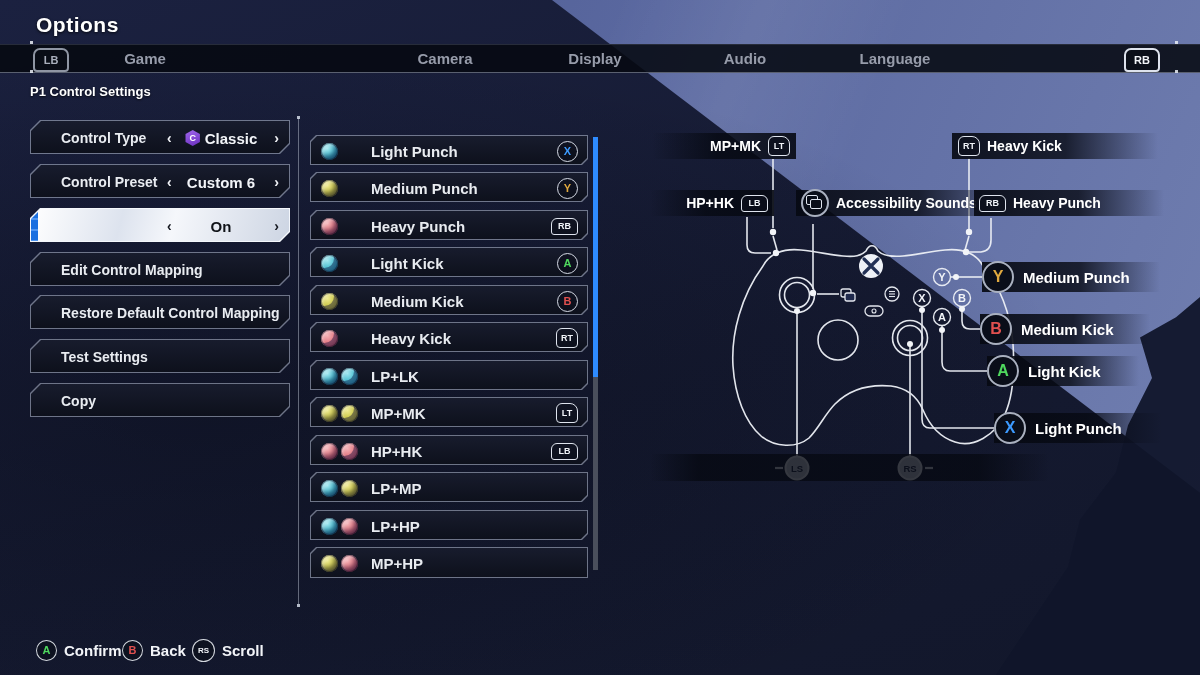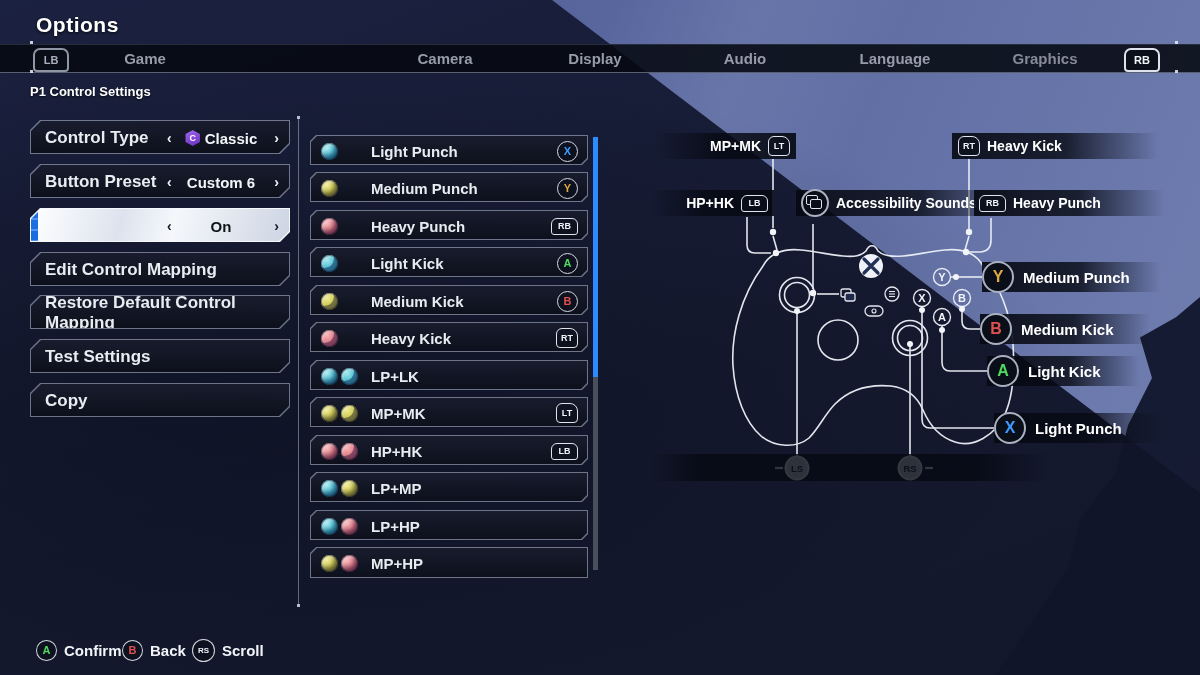--- a/index.html
+++ b/index.html
@@ -34,21 +34,21 @@
   .bumper-tab.rb{left:1124px;border:2px solid #dde2ec;color:#f2f4f8;background:rgba(10,13,22,.75);}
   .cdot{position:absolute;width:3px;height:3px;background:#e9edf4;opacity:.85;}
   
   .section-title{position:absolute;left:30px;top:84px;font-size:13px;font-weight:700;color:#fff;text-shadow:0 1px 2px rgba(0,0,0,.7);}
   
   .cf{position:absolute;background:rgba(185,195,214,0.55);
     clip-path:polygon(var(--c) 0,100% 0,100% calc(100% - var(--c)),calc(100% - var(--c)) 100%,0 100%,0 var(--c));}
   .cf .in{position:absolute;inset:1px;background:linear-gradient(180deg,rgba(17,21,38,0.93),rgba(8,11,22,0.95));
     clip-path:polygon(var(--c) 0,100% 0,100% calc(100% - var(--c)),calc(100% - var(--c)) 100%,0 100%,0 var(--c));}
   .setting{--c:10px;left:30px;width:260px;height:34px;}
-  .setting .label{position:absolute;left:14px;top:0;height:34px;display:flex;align-items:center;font-size:17px;font-weight:700;color:#e9ecf1;}
+  .setting .label{position:absolute;left:30px;top:0;height:34px;display:flex;align-items:center;font-size:14px;font-weight:700;color:#e9ecf1;}
   .setting .arrow-l{position:absolute;left:136px;top:0;height:34px;display:flex;align-items:center;font-size:14px;font-weight:700;color:#f0f2f6;}
   .setting .arrow-r{position:absolute;right:10px;top:0;height:34px;display:flex;align-items:center;font-size:14px;font-weight:700;color:#f0f2f6;}
   .setting .val{position:absolute;left:148px;right:26px;top:0;height:34px;display:flex;align-items:center;justify-content:center;
     gap:4px;font-size:15px;font-weight:700;color:#f2f4f8;}
   .setting.sel{background:#f4f7fc;}
   .setting.sel .in{background:linear-gradient(105deg,#ffffff 0%,#dde3ee 35%,#f5f7fb 55%,#cdd5e3 100%);}
   .setting.sel .blue-bar{position:absolute;left:0;top:0;bottom:0;width:7px;
     background:repeating-linear-gradient(to bottom,#1a6fe0 0 9px,#4e95f2 9px 11px);}
   .setting.sel .label{left:20px;font-size:11.5px;color:#12151c;margin-top:36px;}
   .setting.sel .arrow-l,.setting.sel .arrow-r{color:#14171f;}
@@ -114,21 +114,20 @@
 
   <div class="title">Options</div>
 
   <div class="tabbar">
     <div class="bumper-tab lb">LB</div>
     <div class="tab" style="left:70px">Game</div>
     <div class="tab" style="left:370px">Camera</div>
     <div class="tab" style="left:520px">Display</div>
     <div class="tab" style="left:670px">Audio</div>
     <div class="tab" style="left:820px">Language</div>
-    <div class="tab dim" style="left:970px">Graphics</div>
     <div class="bumper-tab rb">RB</div>
   </div>
   <div class="cdot" style="left:30px;top:41px"></div>
   <div class="cdot" style="left:30px;top:70px"></div>
   <div class="cdot" style="left:1175px;top:41px"></div>
   <div class="cdot" style="left:1175px;top:70px"></div>
 
   <div class="section-title">P1 Control Settings</div>
 
   <div class="cf setting" style="top:120px">
@@ -137,21 +136,21 @@
       <span class="arrow-l">‹</span>
       <span class="val">
           <span class="hexC">C</span>
           <span>Classic</span>
         </span>
       <span class="arrow-r">›</span>
     </div>
   </div>
   <div class="cf setting" style="top:164px">
     <div class="in">
-      <span class="label">Button Preset</span>
+      <span class="label">Control Preset</span>
       <span class="arrow-l">‹</span>
       <span class="val">Custom 6</span>
       <span class="arrow-r">›</span>
     </div>
   </div>
   <div class="cf setting sel" style="top:208px">
     <div class="in">
       <span class="blue-bar"></span>
       <span class="label">Button Release Input</span>
       <span class="arrow-l">‹</span>

